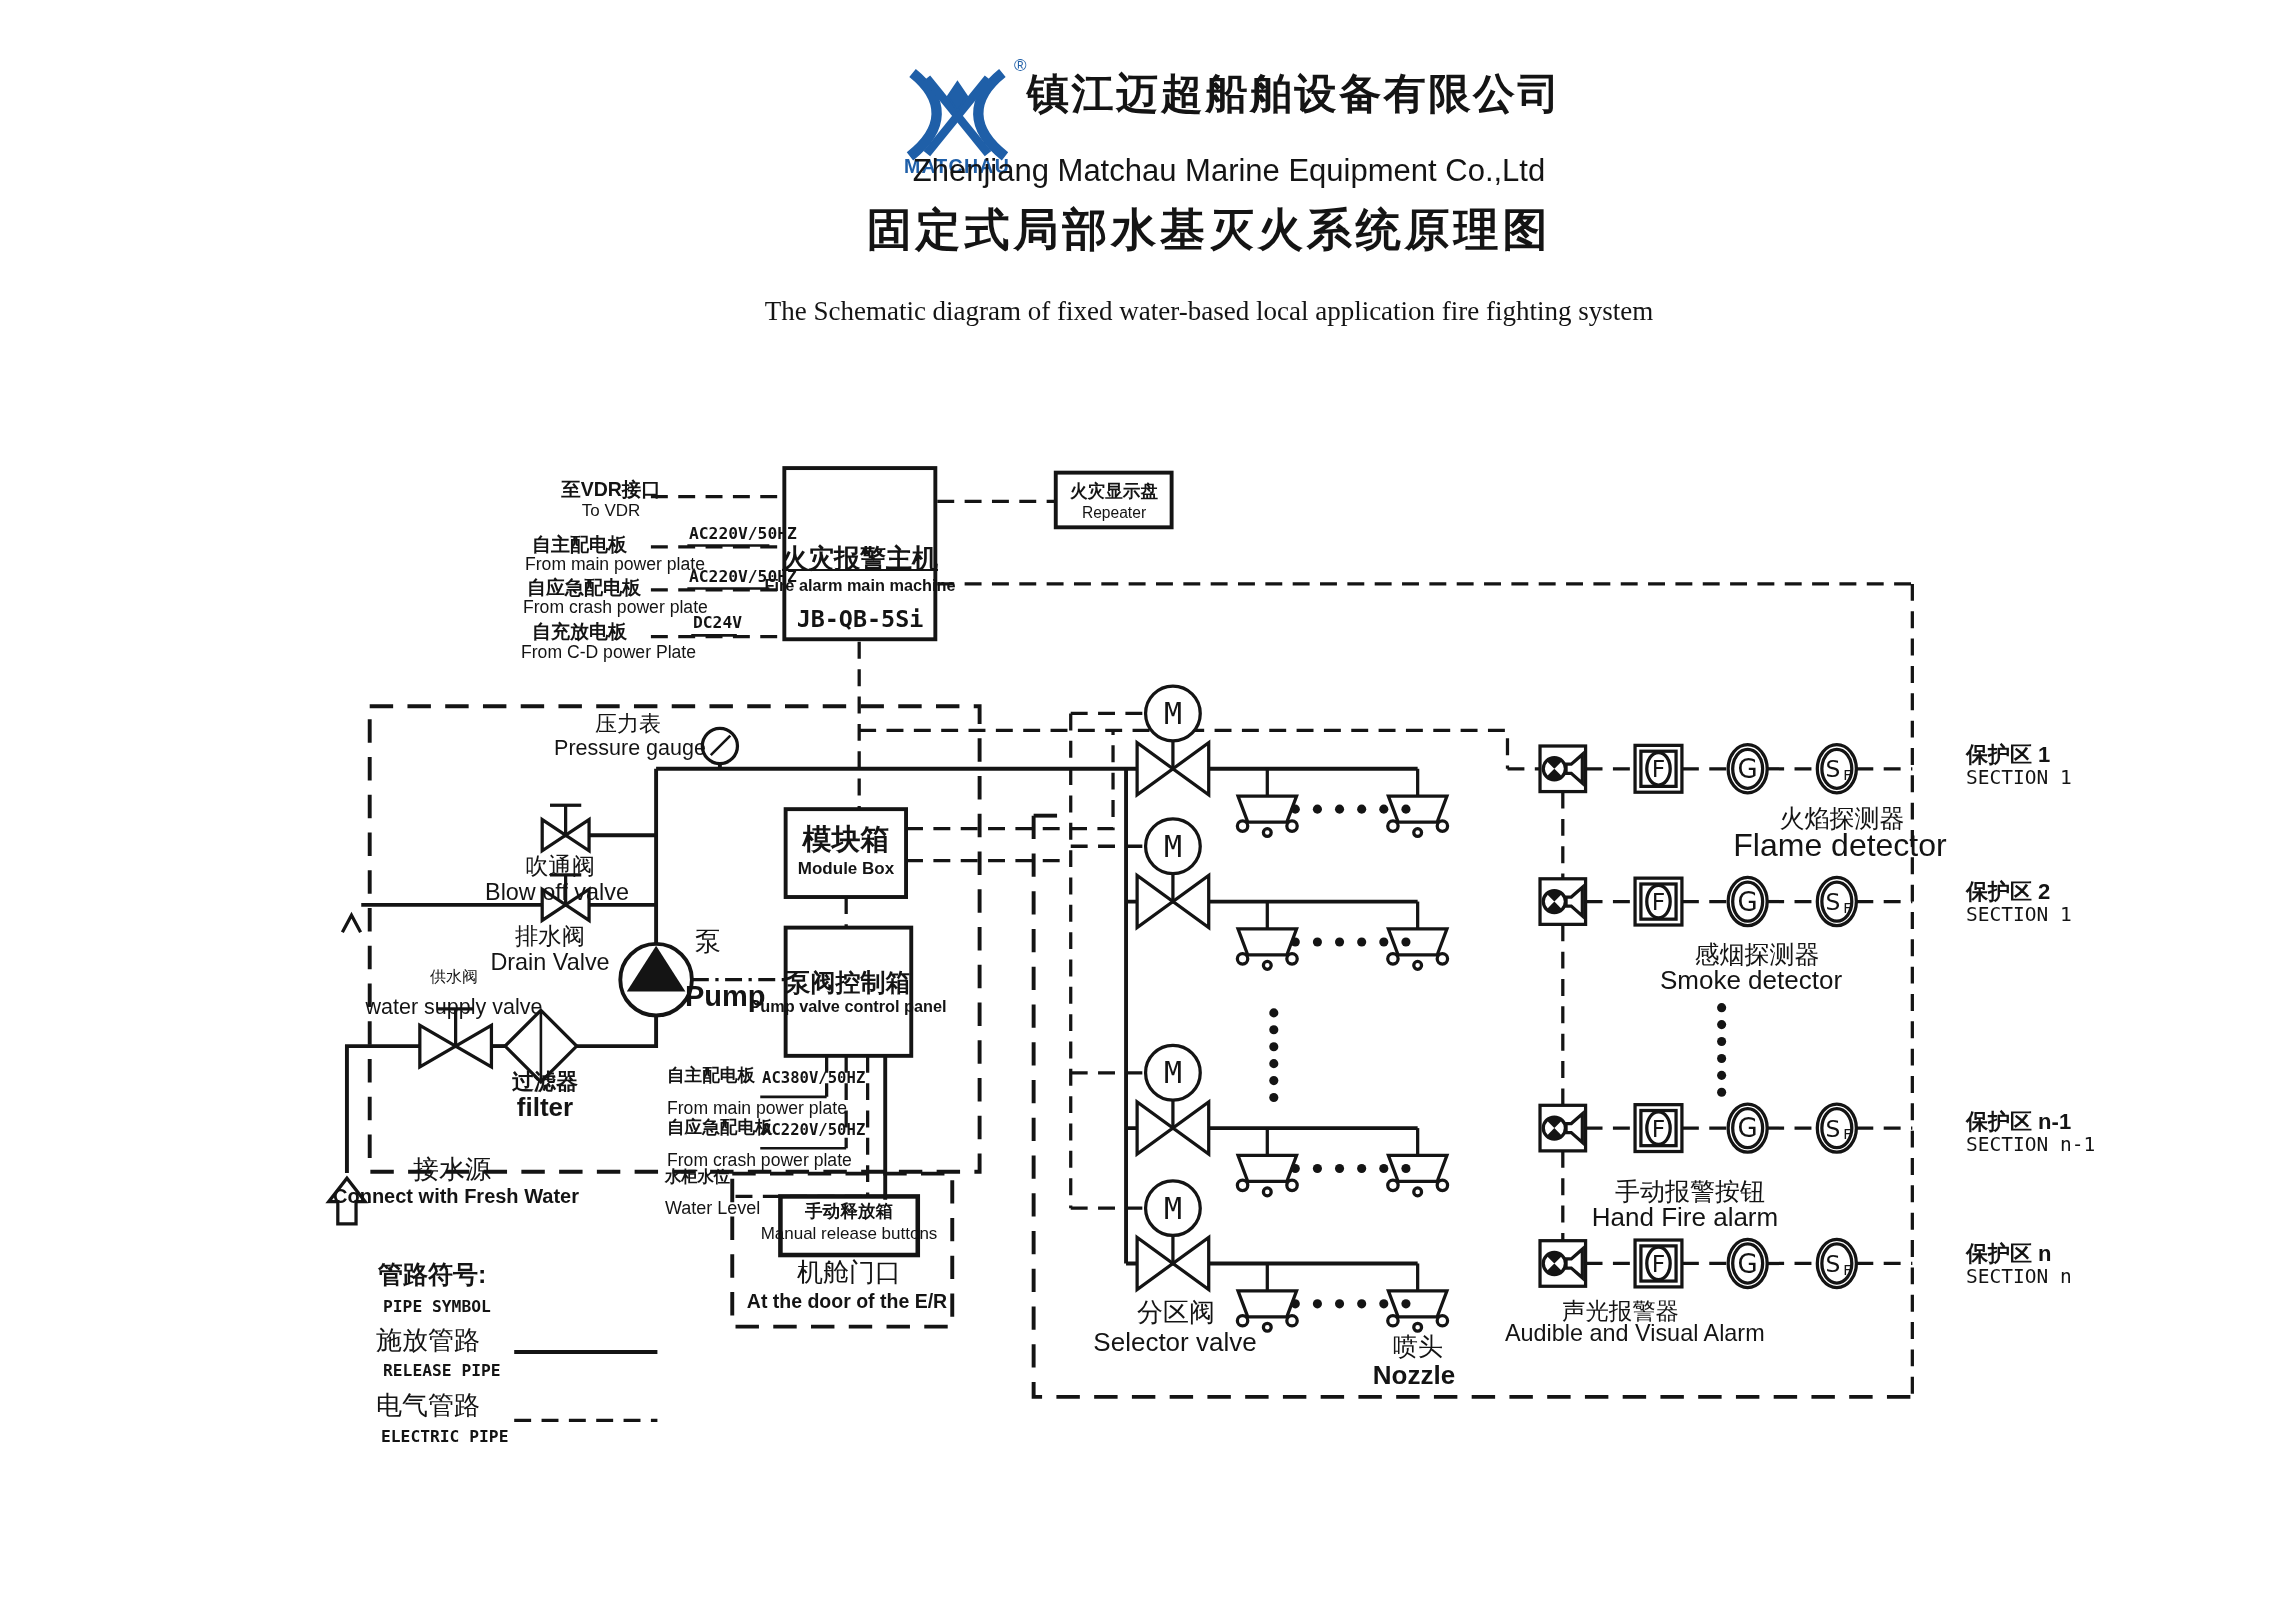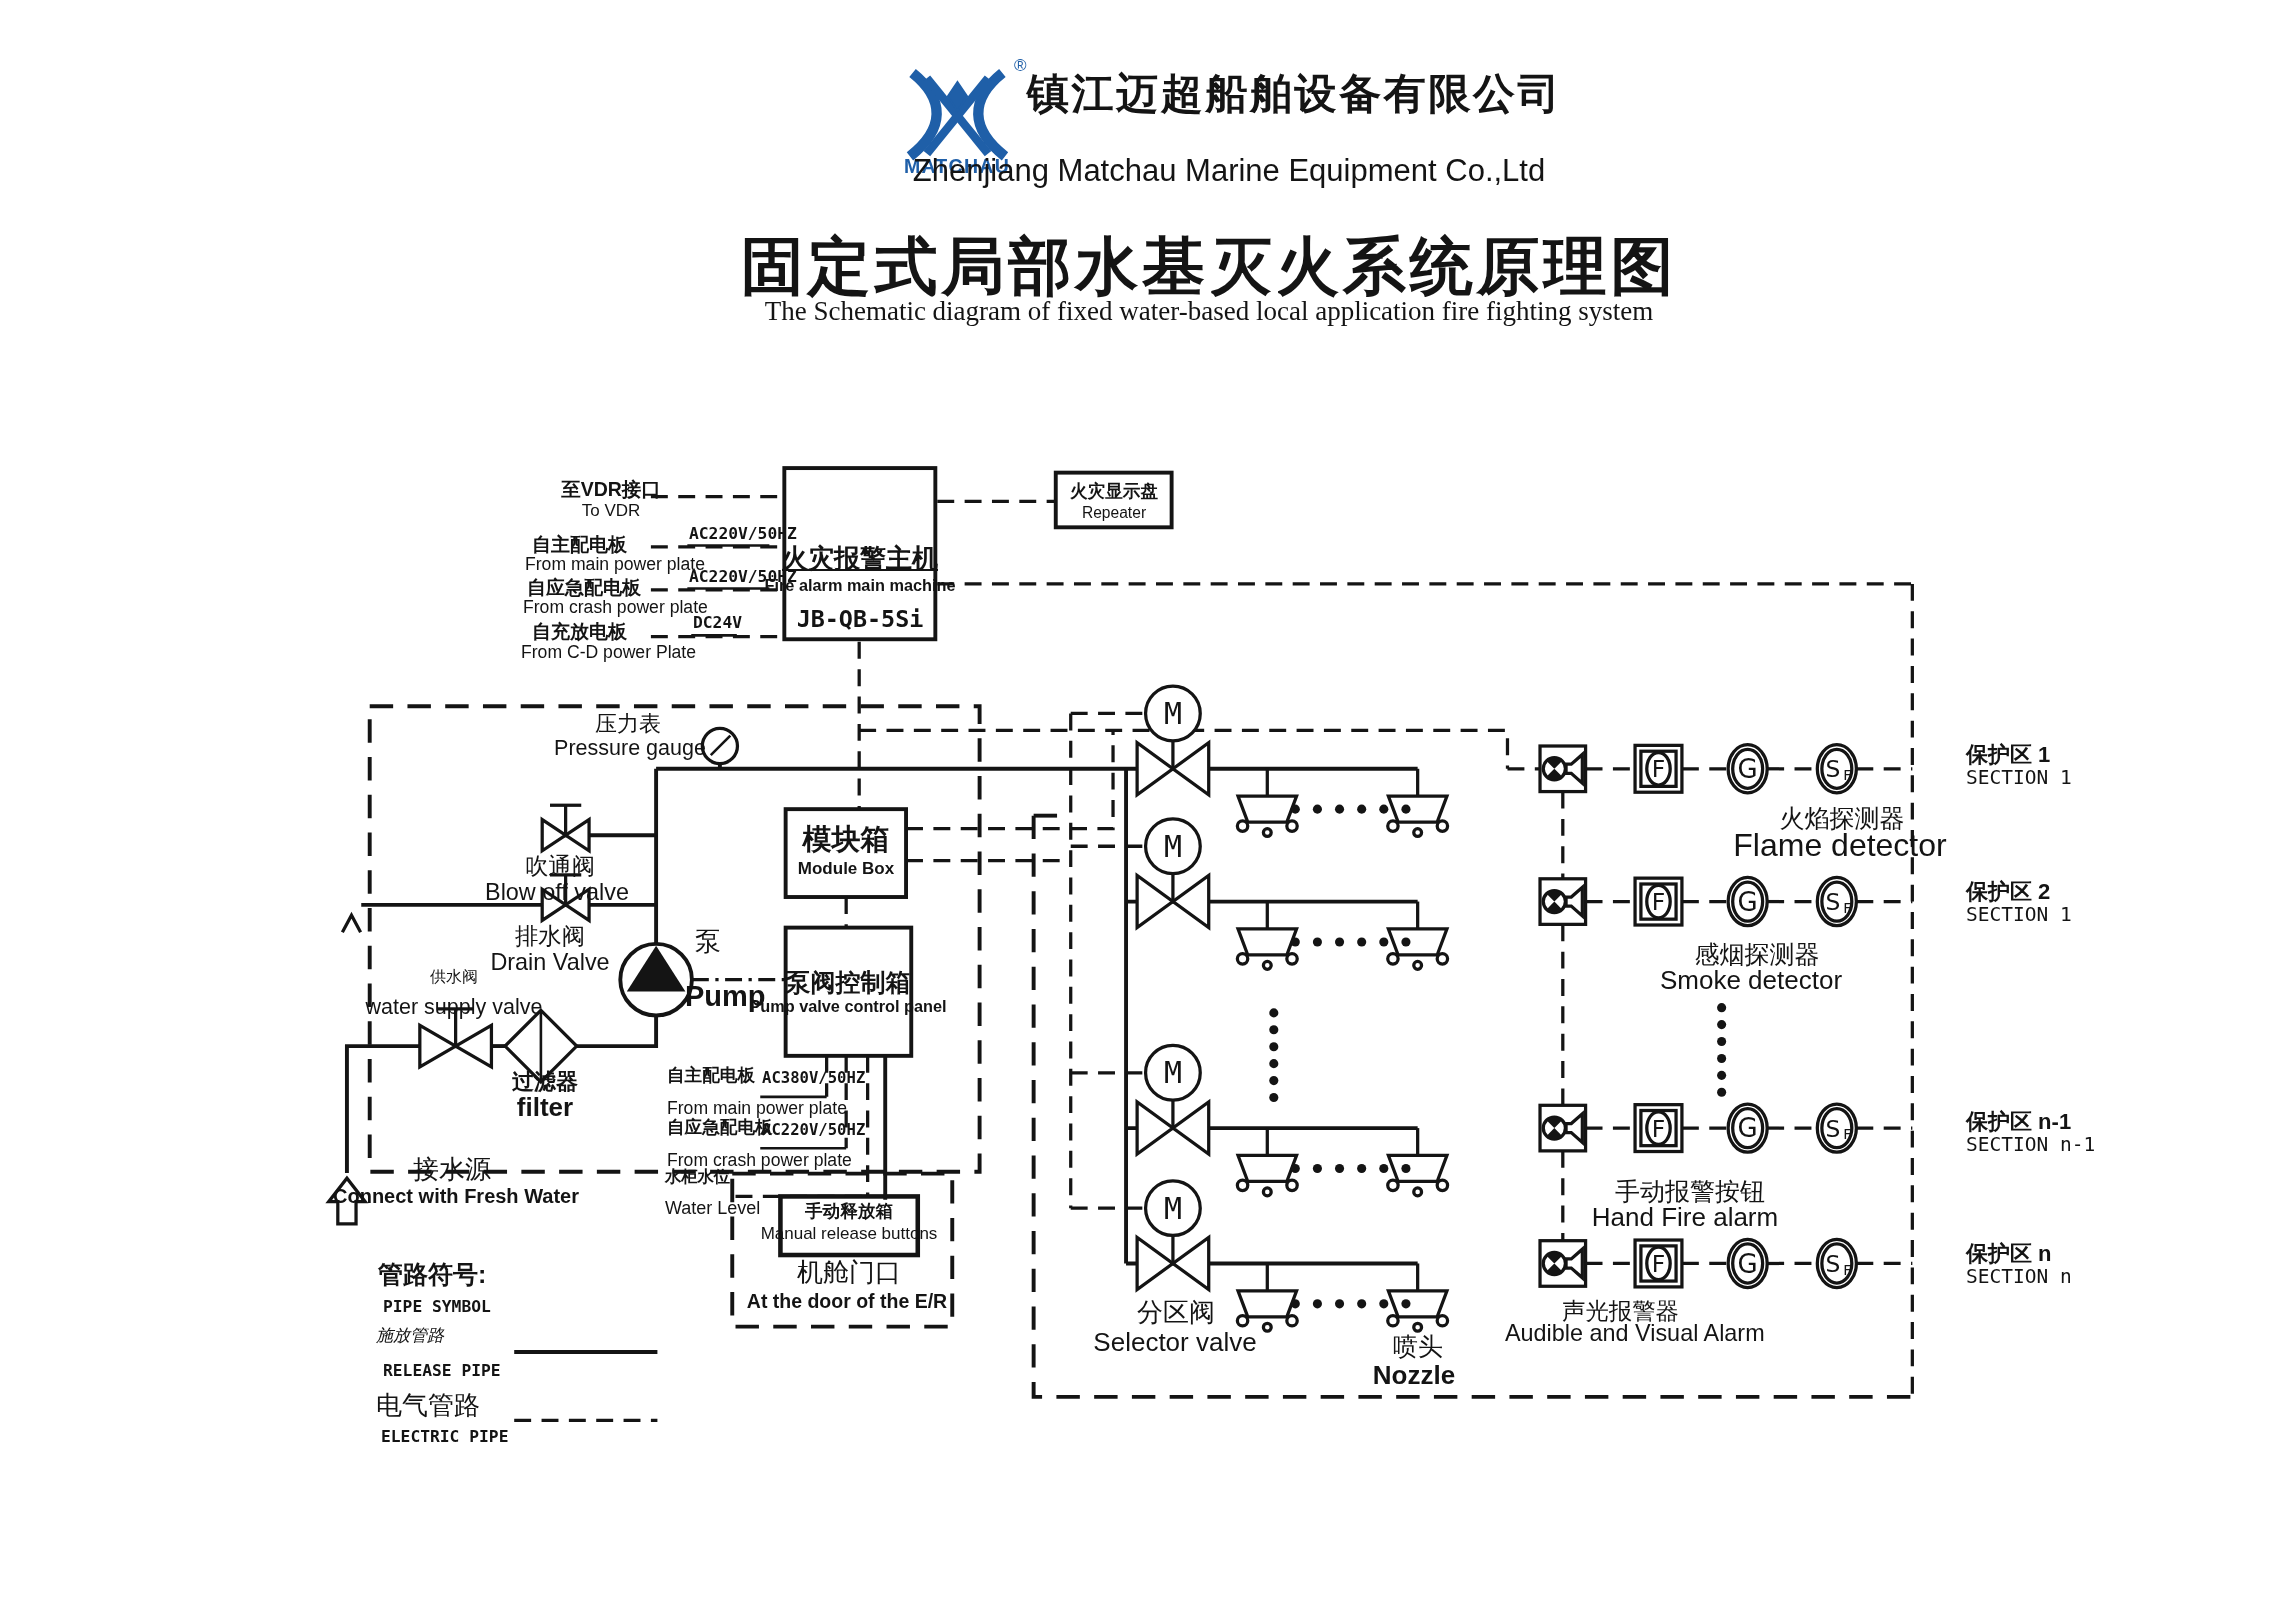--- a/index.html
+++ b/index.html
@@ -370,21 +370,21 @@
       <text x="2685" y="1955" font-size="40">G</text>
       <text x="2816" y="1954">S</text>
       <text x="2838" y="1958" font-size="22">F</text>
     </g>
   </svg>
 
   <div class="t blue b" style="left:957px;top:156px;font-size:19.5px;letter-spacing:1.3px;transform:translateX(-50%)">MATCHAU</div>
   <div class="t blue" style="left:1014px;top:57px;font-size:17px;">®</div>
   <div class="t" style="left:1027px;top:72px;font-size:42px;font-weight:600;letter-spacing:2.6px;">镇江迈超船舶设备有限公司</div>
   <div class="t c" style="left:1229px;top:155px;font-size:31px;">Zhenjiang Matchau Marine Equipment Co.,Ltd</div>
-  <div class="t c b serif" style="left:1209px;top:234px;font-size:63px;letter-spacing:3.9px;">固定式局部水基灭火系统原理图</div>
+  <div class="t c b serif" style="left:1209px;top:207px;font-size:45px;letter-spacing:3.9px;">固定式局部水基灭火系统原理图</div>
   <div class="t c serif" style="left:1209px;top:297px;font-size:27px;">The Schematic diagram of fixed water-based local application fire fighting system</div>
 
   <div class="t c b" style="left:860px;top:545px;font-size:26px;text-decoration:underline;">火灾报警主机</div>
   <div class="t c b" style="left:860px;top:577px;font-size:16.3px;">Fire alarm main machine</div>
   <div class="t c b mono" style="left:860px;top:607px;font-size:23.4px;">JB-QB-5Si</div>
   <div class="t c b" style="left:1114px;top:482px;font-size:17.6px;">火灾显示盘</div>
   <div class="t c" style="left:1114px;top:505px;font-size:15.6px;">Repeater</div>
 
   <div class="t c b" style="left:611px;top:479px;font-size:19.5px;">至VDR接口</div>
   <div class="t c" style="left:611px;top:502px;font-size:17px;">To VDR</div>
@@ -431,21 +431,21 @@
   <div class="t c" style="left:849px;top:1259px;font-size:26px;">机舱门口</div>
   <div class="t c b" style="left:847px;top:1291px;font-size:19.5px;">At the door of the E/R</div>
 
   <div class="t c" style="left:1176px;top:1299px;font-size:26px;">分区阀</div>
   <div class="t c" style="left:1175px;top:1329px;font-size:26px;">Selector valve</div>
   <div class="t c" style="left:1418px;top:1333px;font-size:25px;text-align:right;">喷头</div>
   <div class="t c b" style="left:1414px;top:1362px;font-size:26px;">Nozzle</div>
 
   <div class="t b" style="left:378px;top:1261px;font-size:25px;">管路符号:</div>
   <div class="t b mono" style="left:383px;top:1298px;font-size:16.3px;">PIPE SYMBOL</div>
-  <div class="t" style="left:376px;top:1327px;font-size:17px;font-style:italic;">施放管路</div>
+  <div class="t" style="left:376px;top:1327px;font-size:26px;">施放管路</div>
   <div class="t b mono" style="left:383px;top:1362px;font-size:16.3px;">RELEASE PIPE</div>
   <div class="t" style="left:376px;top:1392px;font-size:26px;">电气管路</div>
   <div class="t b mono" style="left:381px;top:1428px;font-size:16.3px;">ELECTRIC PIPE</div>
 
   <div class="t c" style="left:1842px;top:805px;font-size:25px;">火焰探测器</div>
   <div class="t c" style="left:1840px;top:829px;font-size:32px;">Flame detector</div>
   <div class="t c" style="left:1757px;top:941px;font-size:25px;">感烟探测器</div>
   <div class="t c" style="left:1751px;top:967px;font-size:26px;">Smoke detector</div>
   <div class="t c" style="left:1690px;top:1178px;font-size:25px;">手动报警按钮</div>
   <div class="t c" style="left:1685px;top:1204px;font-size:26px;">Hand Fire alarm</div>

